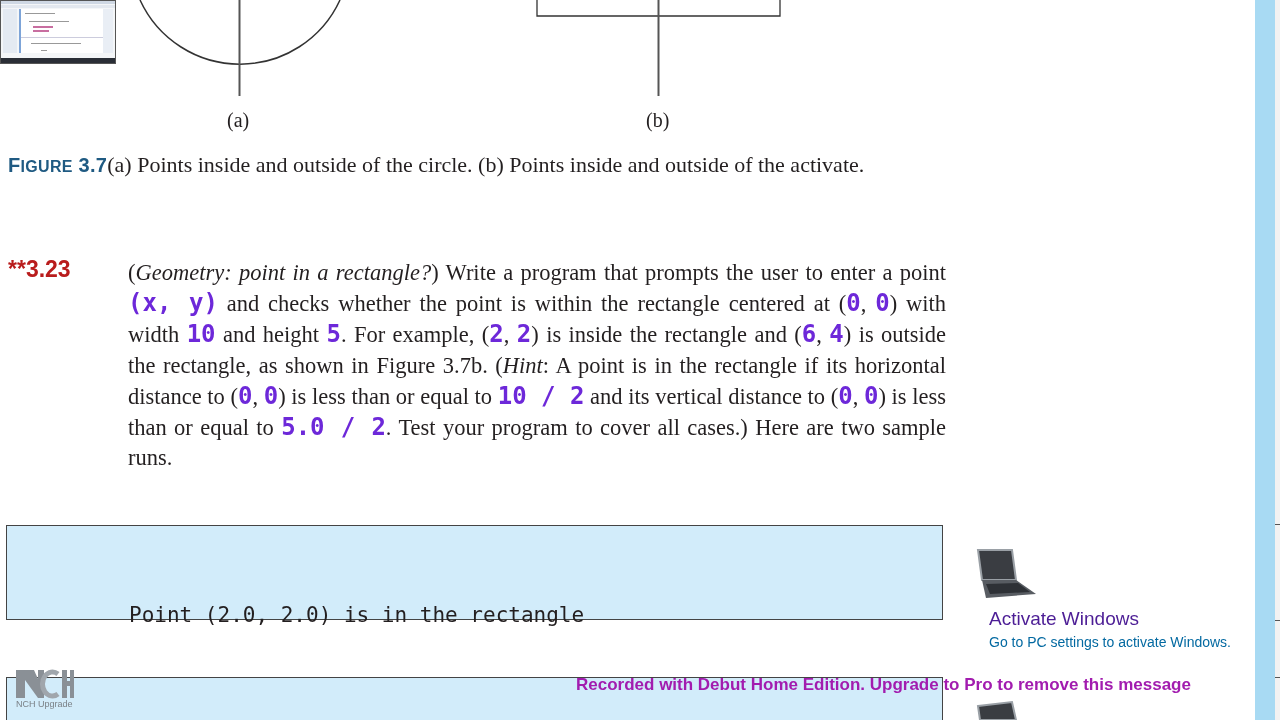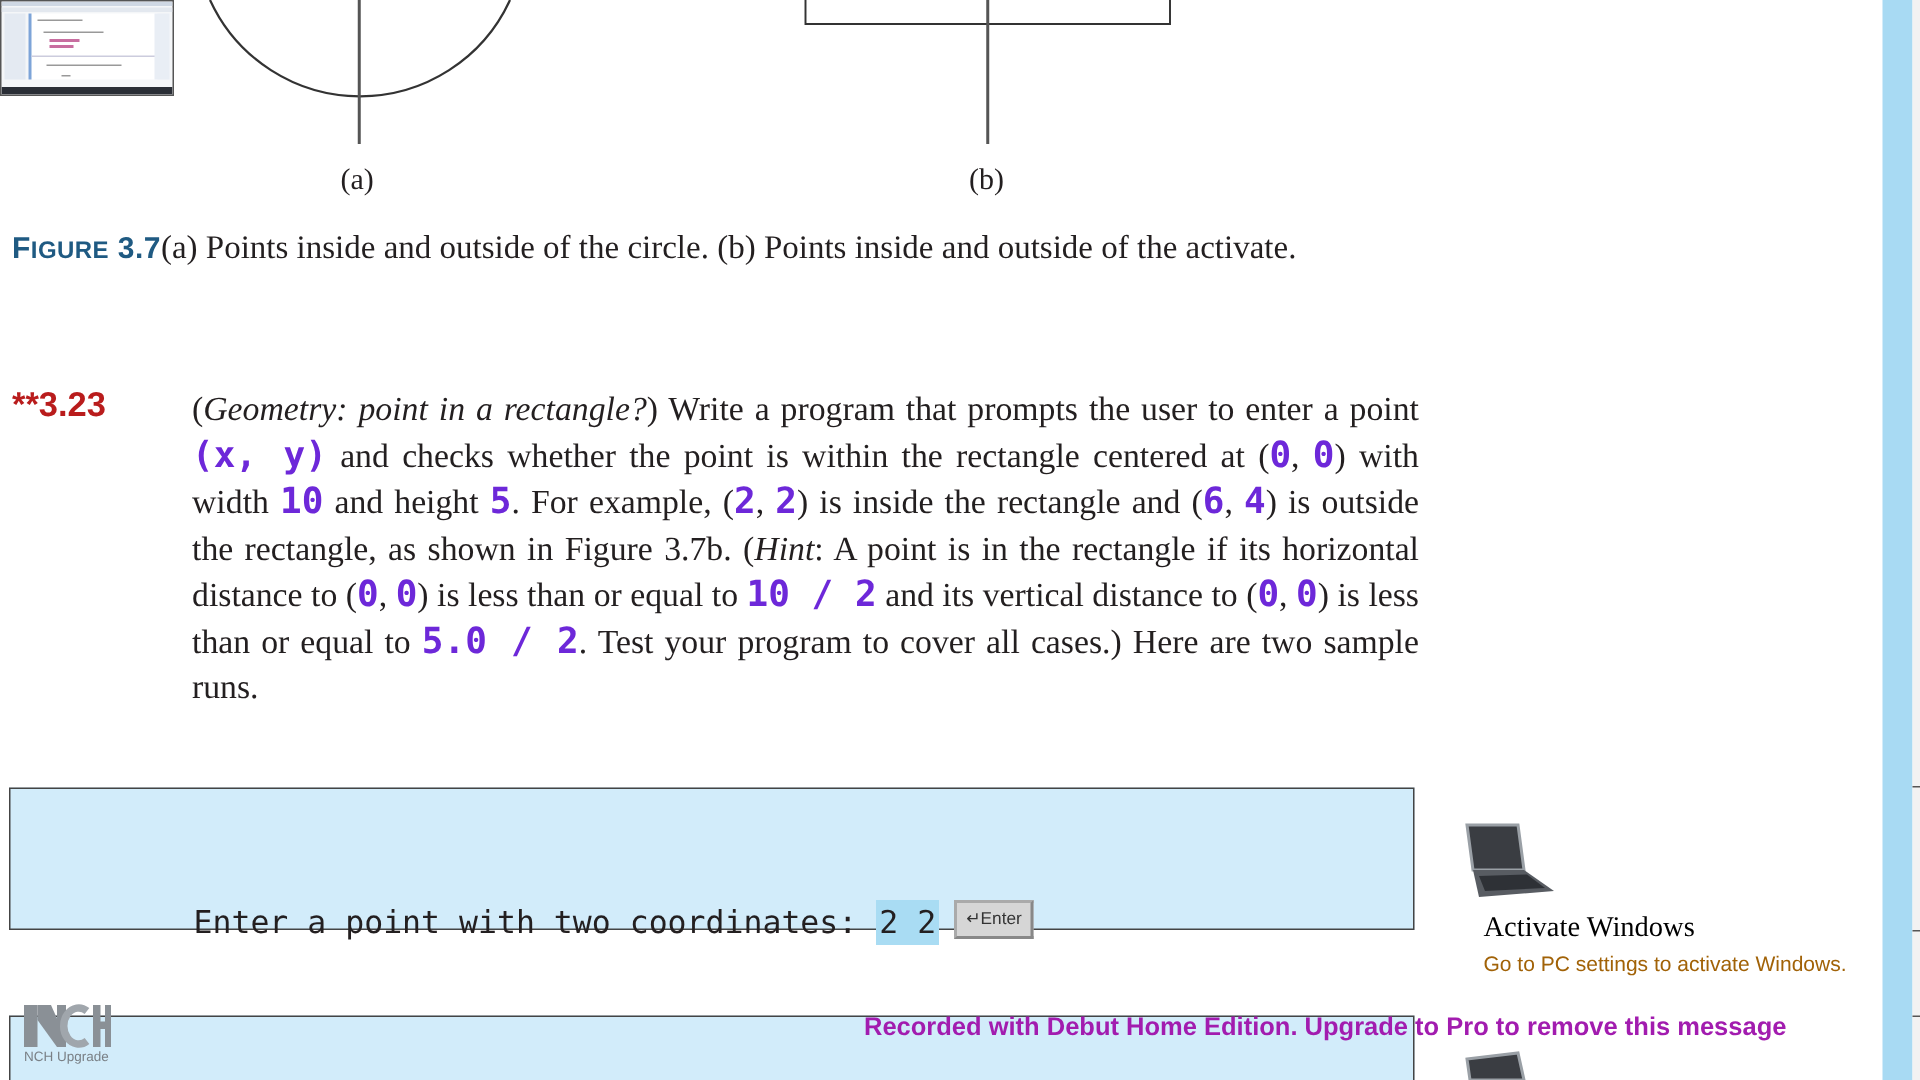--- a/index.html
+++ b/index.html
@@ -65,26 +65,26 @@
   .input-hl { background:#a9dcf3; padding:3px 2px; }
   .enter-key {
     display:inline-block; vertical-align:middle;
     margin-left:10px; height:22px; padding:0 6px;
     background:#d6d6d6; border:2px solid #aaa; border-right-color:#888; border-bottom-color:#888;
     font-family:"Liberation Sans", "DejaVu Sans", sans-serif; font-size:11.5px; line-height:22px; color:#333;
     position:relative; top:-3px;
   }
 
   .activate-title {
-    left:989px; top:608px; font-family:Liberation Serif, serif;
-    font-size:19px; color:#000000;
+    left:989px; top:608px; font-family:Liberation Sans, sans-serif;
+    font-size:19px; color:#4c1d95;
   }
   .activate-sub {
     left:989px; top:634px; font-family:"Liberation Sans", "DejaVu Sans", sans-serif;
-    font-size:14px; color:#a16207;
+    font-size:14px; color:#0369a1;
   }
   .watermark {
     left:576px; top:675px; font-family:"Liberation Sans", "DejaVu Sans", sans-serif;
     font-weight:bold; font-size:17px; color:#a21caf; white-space:nowrap;
   }
   .nch-logo { left:12px; top:668px; width:62px; height:44px; }
   .nch-text {
     left:16px; top:699px; font-family:"Liberation Sans", "DejaVu Sans", sans-serif;
     font-size:9px; color:#7a8086;
   }
@@ -128,21 +128,20 @@
 
 <div class="abs caption">
   <span class="fig-no"><span>F</span><span class="sc">IGURE</span><span> 3.7</span></span><span>(a) Points inside and outside of the circle. (b) Points inside and outside of the activate.</span>
 </div>
 
 <div class="abs ex-no">**3.23</div>
 <div class="abs ex-body" id="ex-body"><span>(</span><span style="font-style: italic;">Geometry: point in a rectangle?</span><span>) Write a program that prompts the user to enter a point </span><span class="code">(x,&nbsp;y)</span><span> and checks whether the point is within the rectangle centered at (</span><span class="code">0</span><span>, </span><span class="code">0</span><span>) with width </span><span class="code">10</span><span> and height </span><span class="code">5</span><span>. For example, (</span><span class="code">2</span><span>, </span><span class="code">2</span><span>) is inside the rectangle and (</span><span class="code">6</span><span>, </span><span class="code">4</span><span>) is outside the rectangle, as shown in Figure 3.7b. (</span><span style="font-style: italic;">Hint</span><span>: A point is in the rectangle if its horizontal distance to (</span><span class="code">0</span><span>, </span><span class="code">0</span><span>) is less than or equal to </span><span class="code">10&nbsp;/&nbsp;2</span><span> and its vertical distance to (</span><span class="code">0</span><span>, </span><span class="code">0</span><span>) is less than or equal to </span><span class="code">5.0&nbsp;/&nbsp;2</span><span>. Test your program to cover all cases.) Here are two sample runs.</span></div>
 
 <div class="abs run-box" style="top:525px">
   <div class="run-lines">
-    <div><span>Enter a point with two coordinates: </span><span class="input-hl">2 2</span><span class="enter-key">↵Enter</span></div>
     <div>Point (2.0, 2.0) is in the rectangle</div>
   </div>
 </div>
 
 <div class="abs run-box" style="top:677px;height:60px">
   <div class="run-lines" style="top:18px">
     
   </div>
 </div>
 

